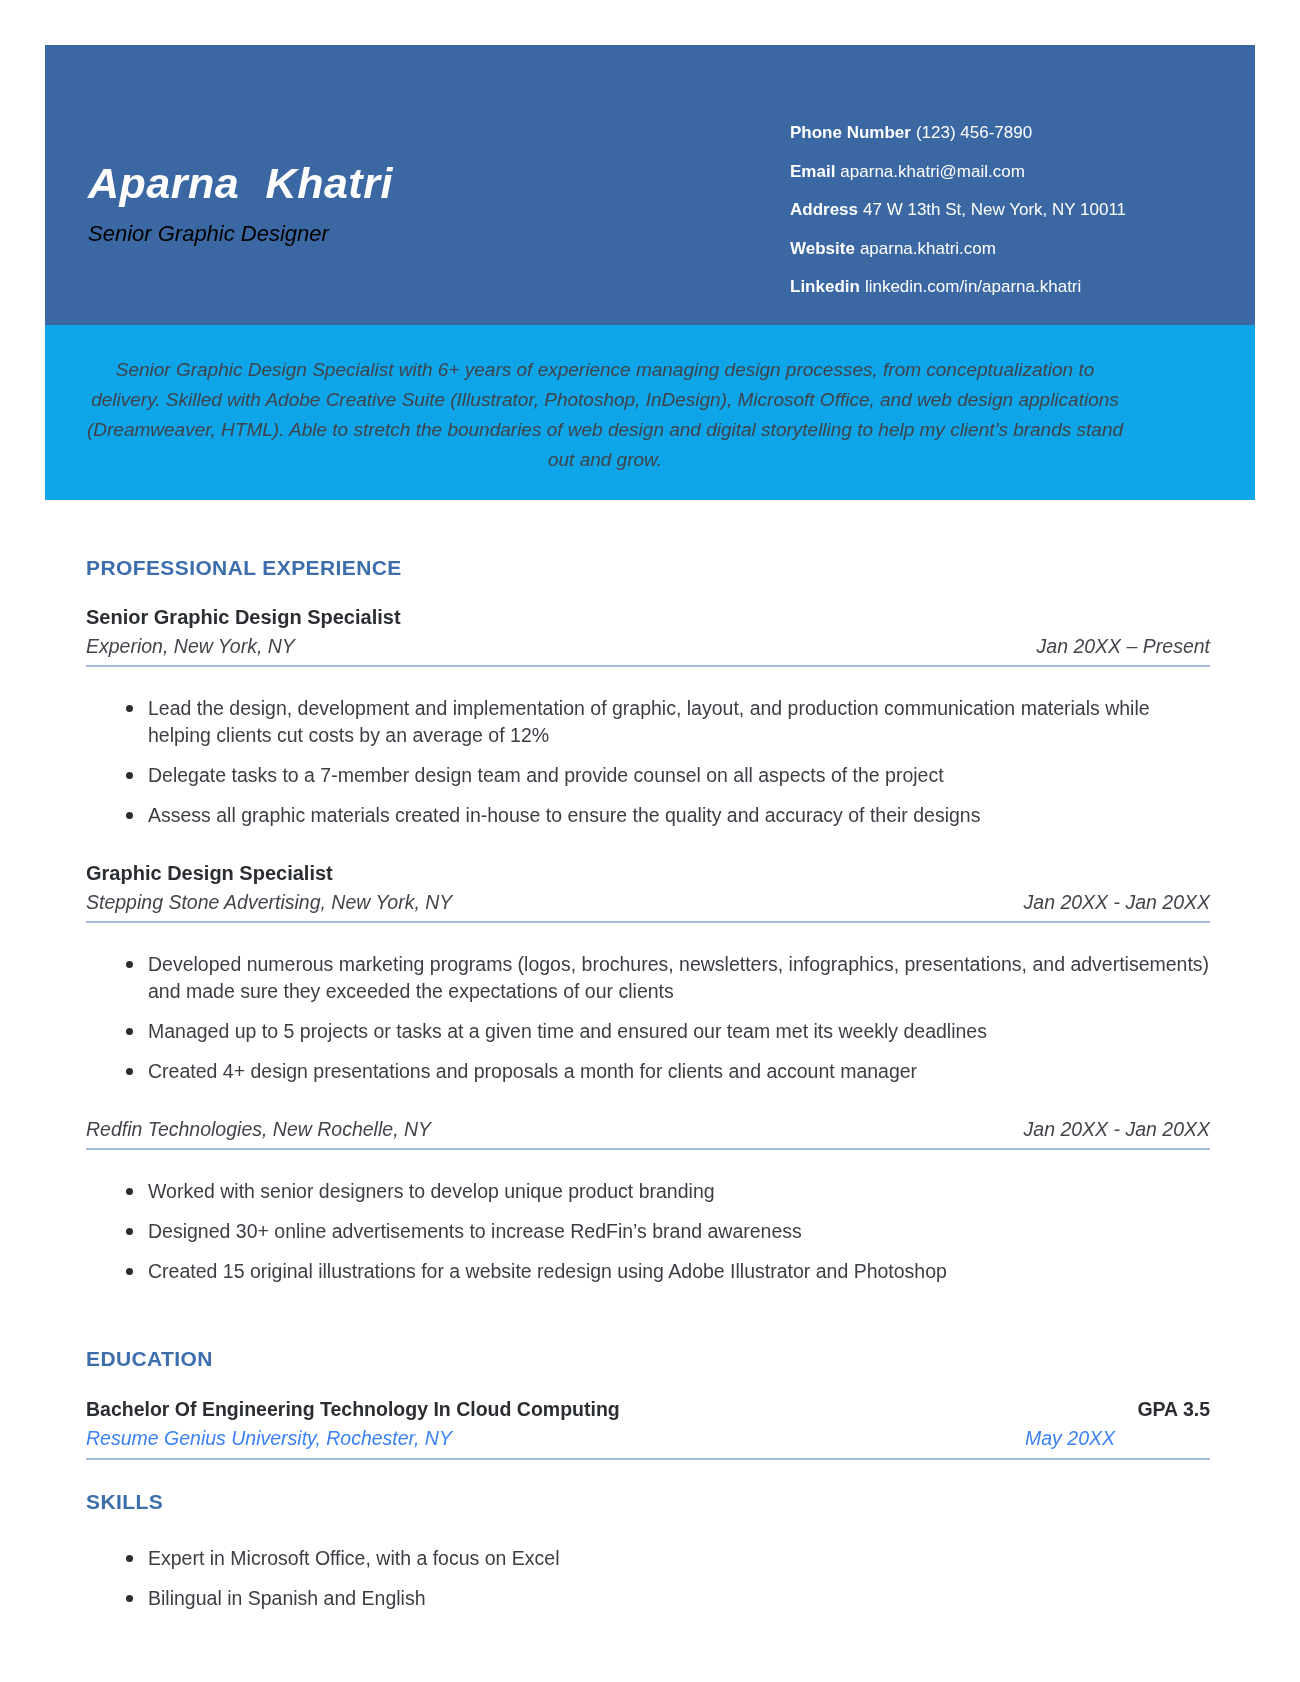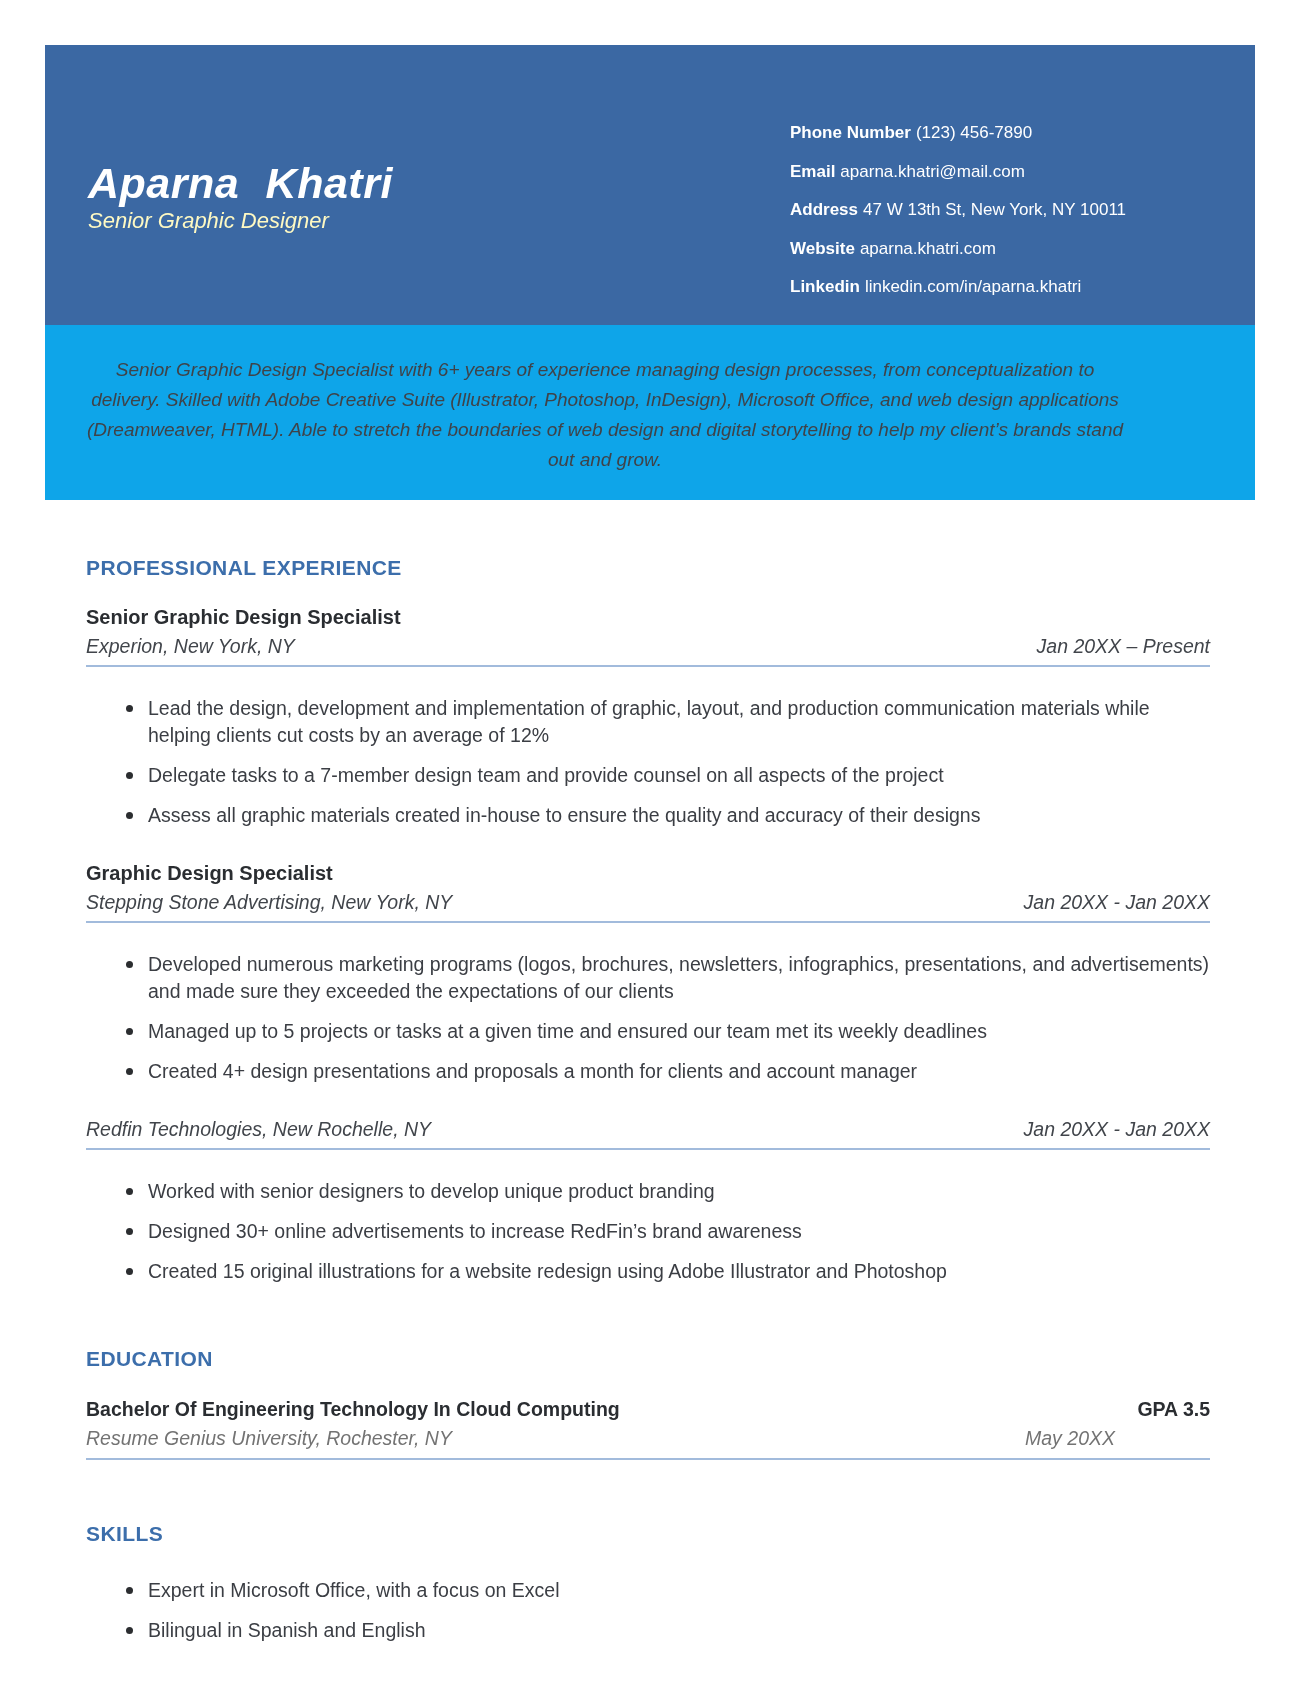--- a/index.html
+++ b/index.html
@@ -27,23 +27,24 @@
   .header-left { padding-top: 114px; font-style: italic; }
   .name {
     font-size: 43px;
     font-weight: bold;
     letter-spacing: 0.5px;
     word-spacing: 14px;
     line-height: 1.15;
     color: #ffffff;
   }
   .job-title {
+    margin-top: 13px;
     font-size: 22px;
     font-weight: normal;
-    color: #fef9c3;
+    color: #000000;
   }
   .contact {
     width: 420px;
     padding-top: 69px;
     font-size: 17px;
   }
   .contact-row { line-height: 38.5px; white-space: nowrap; }
   .contact-row .label { font-weight: bold; margin-right: 5px; }
 
   
@@ -116,29 +117,29 @@
     justify-content: space-between;
     font-size: 19.5px;
     font-weight: bold;
     color: #2a2d31;
   }
   .edu-meta {
     display: flex;
     justify-content: space-between;
     font-style: italic;
     font-size: 19.5px;
-    color: #737373;
+    color: #3b82f6;
     margin-top: 6px;
     padding-bottom: 8px;
     border-bottom: 2px solid #a2bbdc;
   }
   .edu-date { padding-right: 95px; }
 
   
-  .skills-section { margin-top: 62px; }
+  .skills-section { margin-top: 30px; }
   .skills-section .bullets { margin-top: 31px; }
 </style>
 </head>
 <body>
 
 <div class="page">
 
   <header class="header">
     <div class="header-left">
       <h1 class="name">Aparna Khatri</h1>

